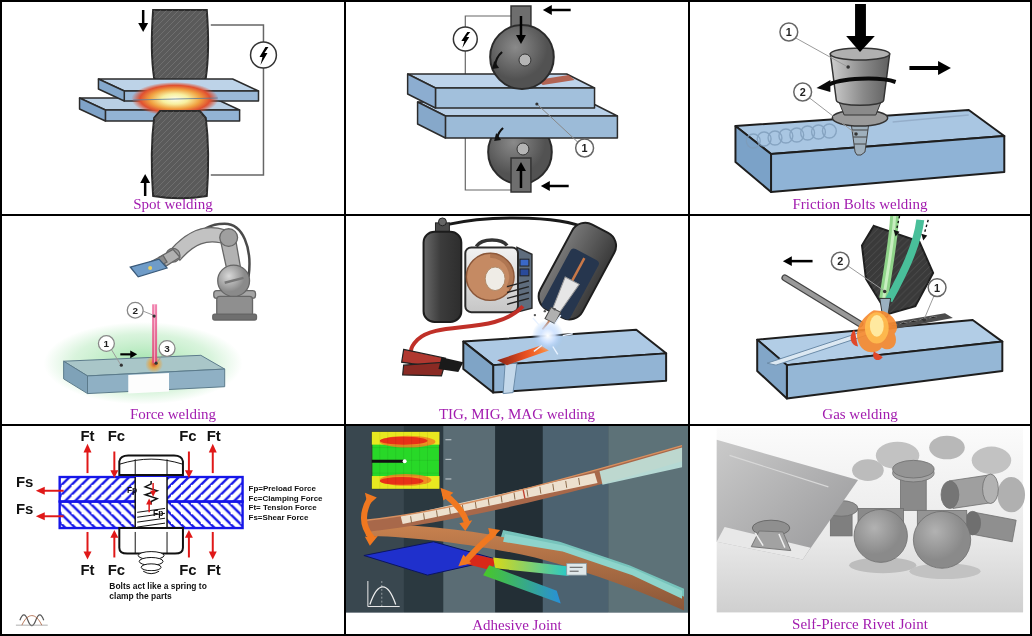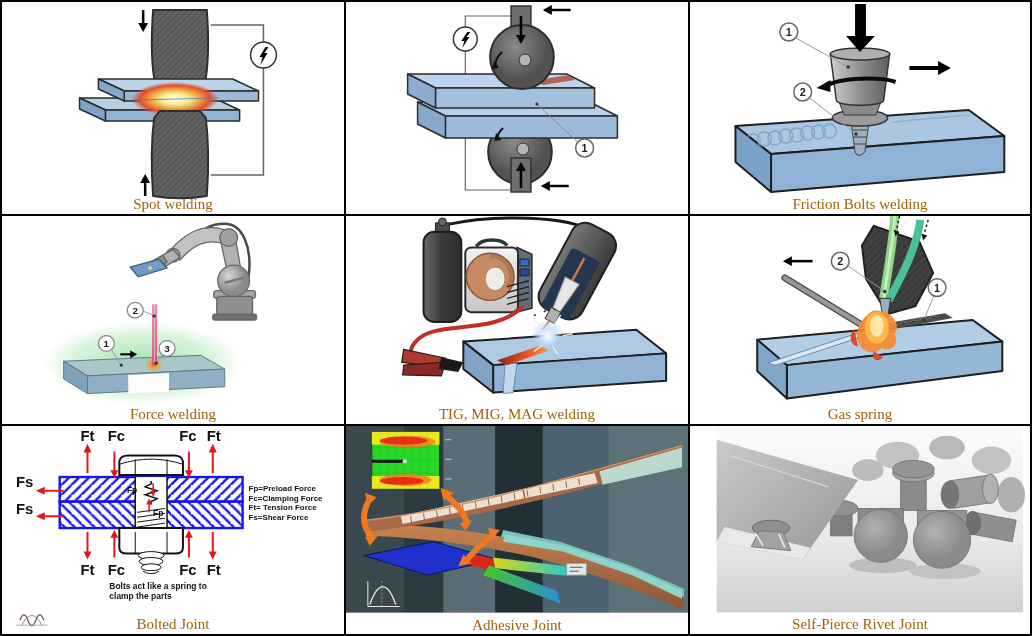--- a/index.html
+++ b/index.html
@@ -4,21 +4,21 @@
 <style>
   html,body{margin:0;padding:0;background:#fff;}
   .figure{width:1032px;height:636px;border:2px solid #000;box-sizing:border-box;
           display:grid;grid-template-columns:344px 344px 340px;grid-template-rows:214px 210px 208px;
           background:#fff;font-family:"Liberation Sans",sans-serif;}
   .cell{position:relative;box-sizing:border-box;border-right:2px solid #000;border-bottom:2px solid #000;overflow:hidden;background:#fff;}
   .cell:nth-child(3n){border-right:none;}
   .cell:nth-child(n+7){border-bottom:none;}
   .cell svg{position:absolute;left:0;top:0;width:100%;height:100%;}
   .caption{position:absolute;left:0;bottom:1px;width:100%;text-align:center;
-           font-family:"Liberation Serif",serif;font-size:15px;color:#a16207;line-height:17px;}
+           font-family:"Liberation Serif",serif;font-size:15px;color:#a21caf;line-height:17px;}
   text{font-family:"Liberation Sans",sans-serif;}
   .co{font-size:11px;font-weight:bold;fill:#222;}
   .forceLbl{font-size:15px;font-weight:bold;fill:#111;}
   .legendTxt{font-size:8px;font-weight:bold;fill:#111;}
   .noteTxt{font-size:8.5px;font-weight:bold;fill:#111;}
 </style>
 </head>
 <body>
 
 <div class="figure">
@@ -419,21 +419,21 @@
         <circle cx="250" cy="73" r="9" fill="#fff" stroke="#666" stroke-width="1.5"></circle>
         <text x="250" y="77" text-anchor="middle" class="co">1</text>
       </g>
       <g>
         <line x1="160" y1="51" x2="196" y2="76" stroke="#999" stroke-width="1"></line>
         <circle cx="197" cy="77" r="1.8" fill="#333"></circle>
         <circle cx="152" cy="46" r="9" fill="#fff" stroke="#666" stroke-width="1.5"></circle>
         <text x="152" y="50" text-anchor="middle" class="co">2</text>
       </g>
     </svg>
-    <div class="caption">Gas spring</div>
+    <div class="caption">Gas welding</div>
   </div>
 
   <div class="cell">
     <svg viewBox="0 0 344 212" preserveAspectRatio="none">
       <defs>
         <pattern id="g7a" width="10" height="10" patternUnits="userSpaceOnUse">
             <path d="M-2,12 L12,-2 M3,17 L17,3" stroke="#1616e8" stroke-width="2.4"></path>
           </pattern>
         <pattern id="g7b" width="10" height="10" patternUnits="userSpaceOnUse">
             <path d="M-2,-2 L12,12 M3,-7 L17,7" stroke="#1616e8" stroke-width="2.4"></path>
@@ -519,21 +519,20 @@
       <g>
         <text x="108" y="166" class="noteTxt">Bolts act like a spring to</text>
         <text x="108" y="176" class="noteTxt">clamp the parts</text>
       </g>
       <g>
         <path d="M18,198 q4,-11 8,0 q4,11 8,0 q4,-11 8,0" fill="none" stroke="#555" stroke-width="1.2"></path>
         <line x1="14" y1="203" x2="46" y2="203" stroke="#999" stroke-width="0.8"></line>
         <path d="M20,203 C26,190 34,190 40,203" fill="none" stroke="#b06a4a" stroke-width="0.9"></path>
       </g>
     </svg>
-    <div class="caption">Bolted Joint</div>
   </div>
 
   <div class="cell">
     <svg viewBox="0 0 344 212" preserveAspectRatio="none">
       <defs>
         <linearGradient id="g9cu" x1="0" y1="0" x2="0" y2="1">
             <stop offset="0%" stop-color="#c8824f"></stop>
             <stop offset="100%" stop-color="#8a5638"></stop>
           </linearGradient>
         <linearGradient id="g9arm1" x1="0" y1="0" x2="1" y2="0">

